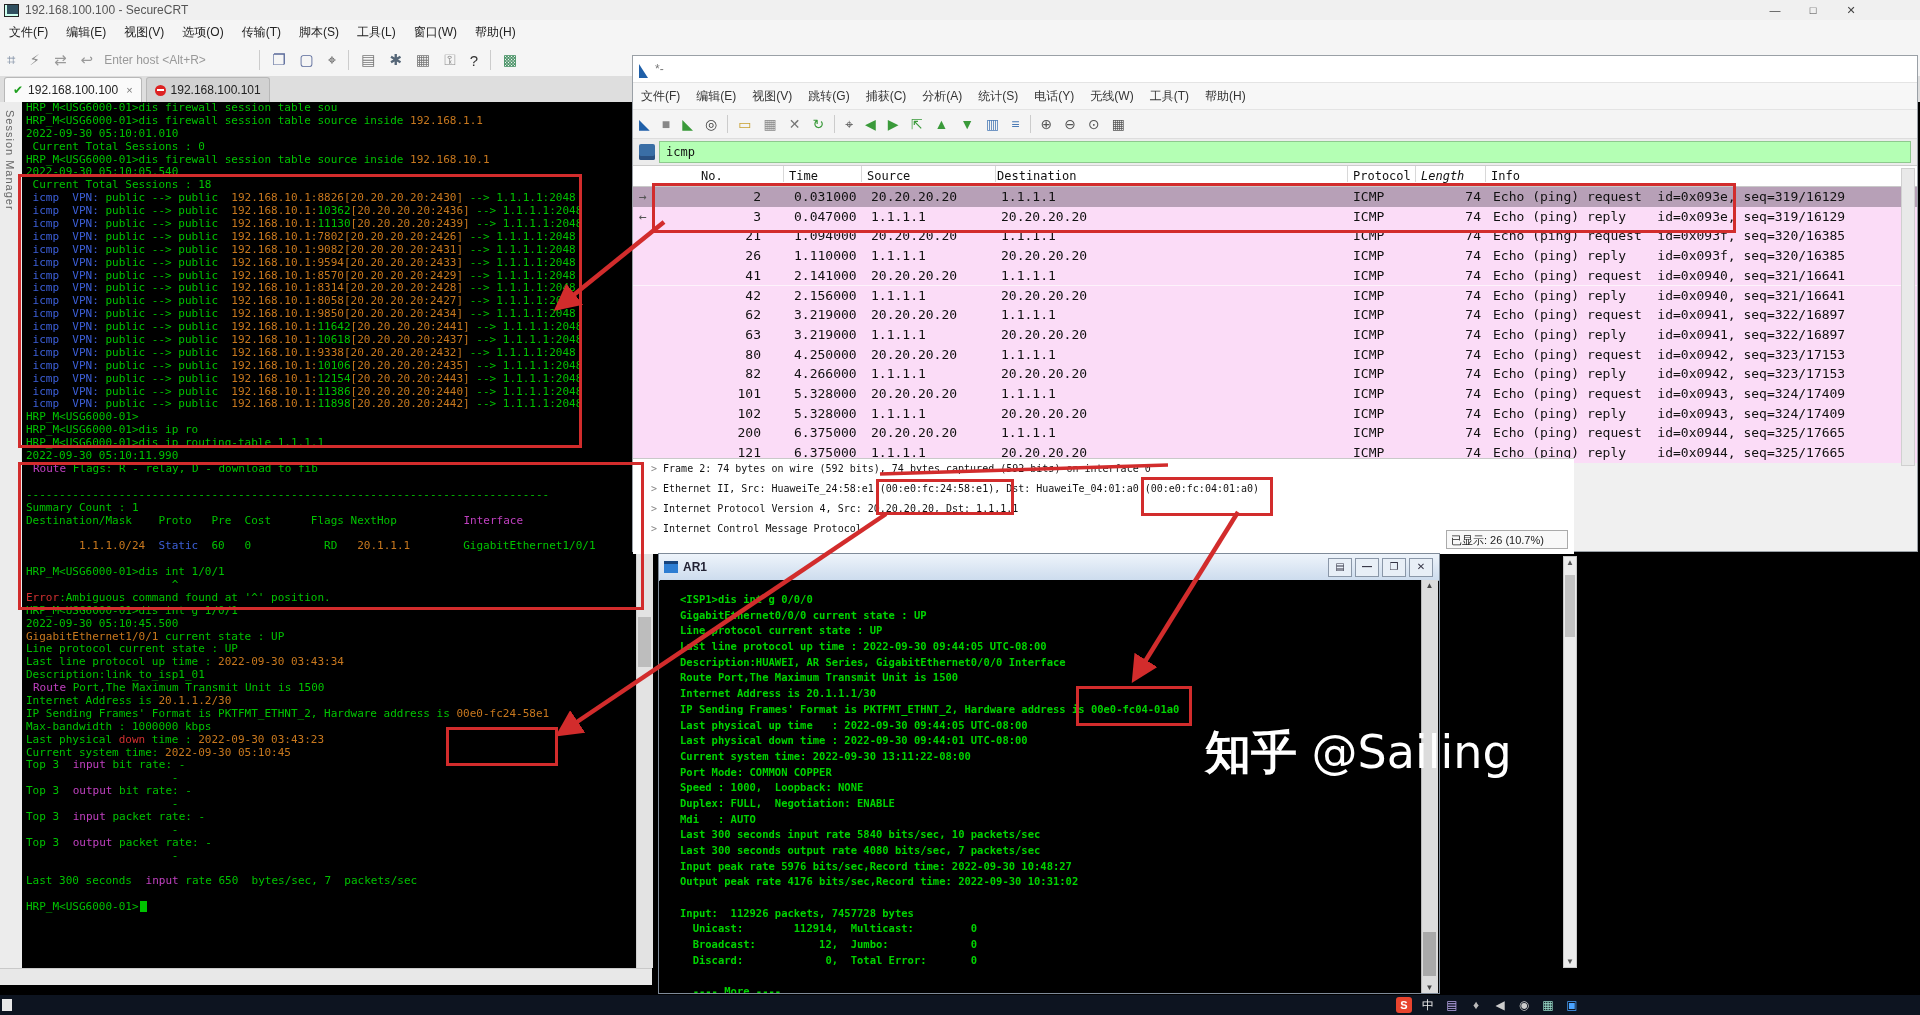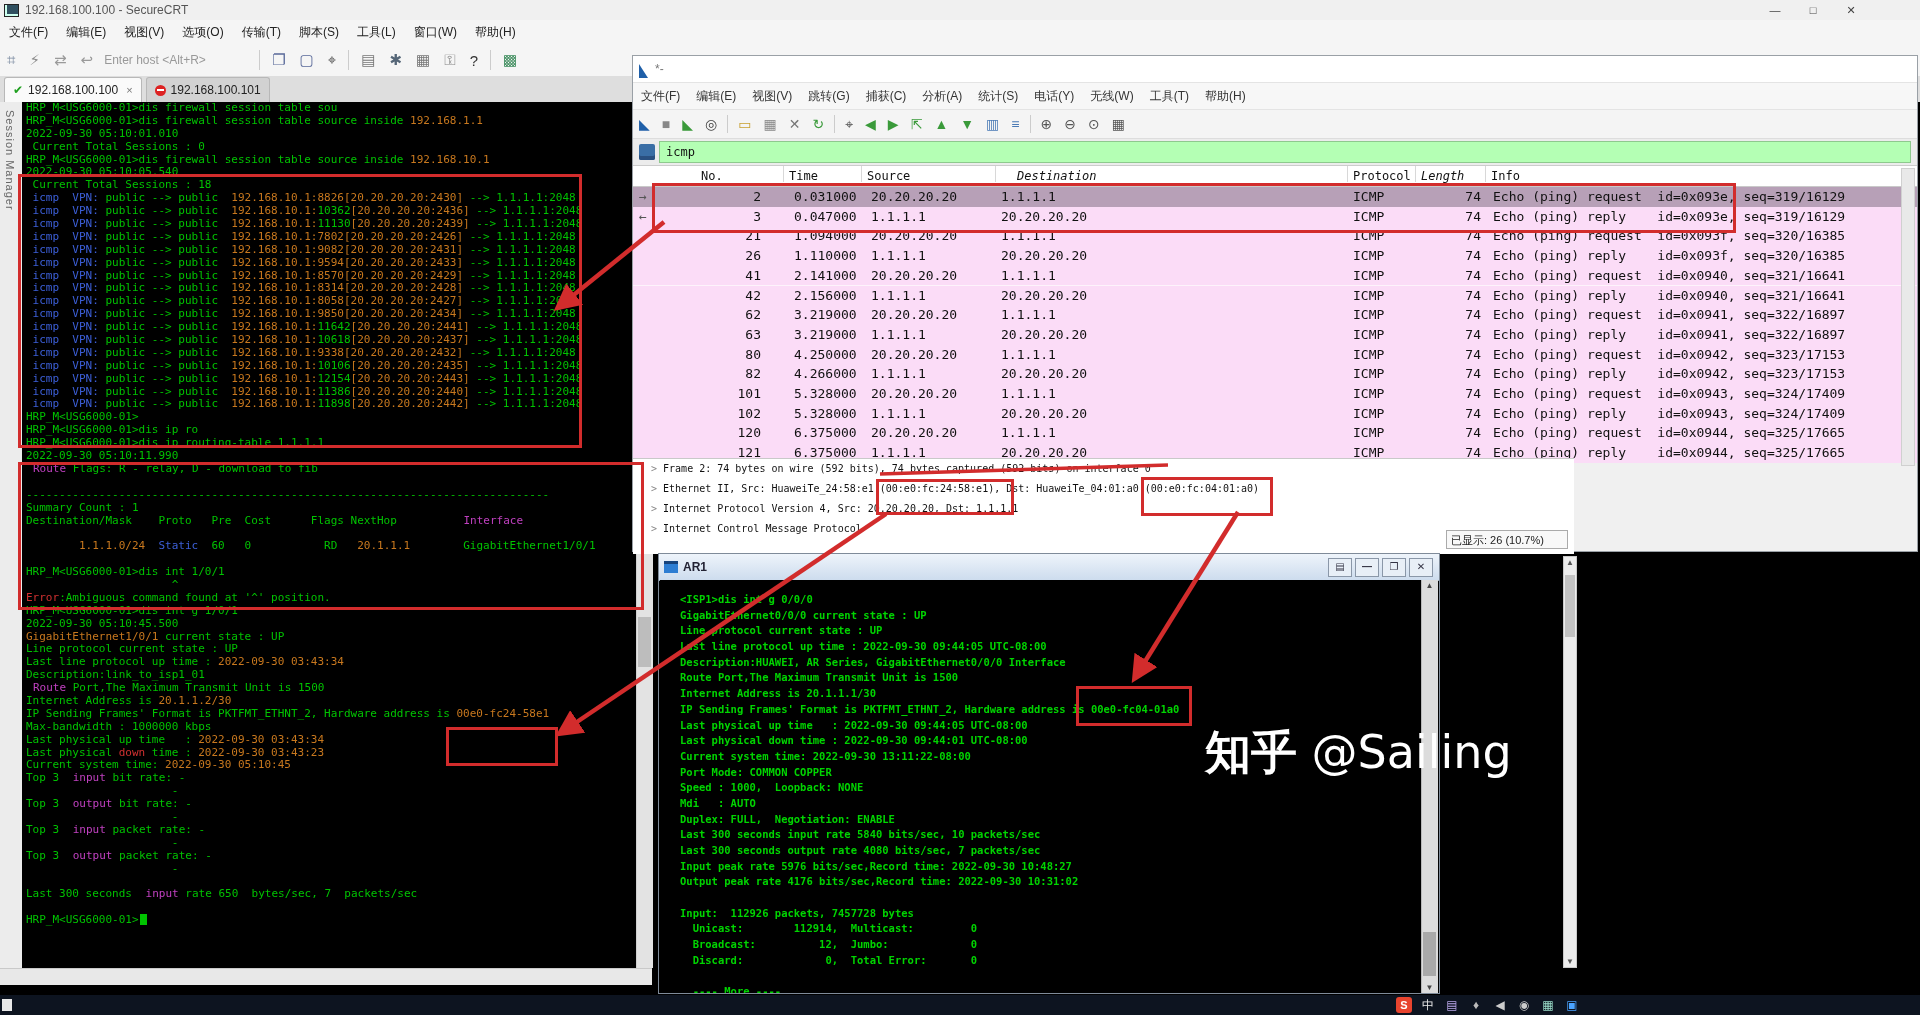--- a/index.html
+++ b/index.html
@@ -69,21 +69,21 @@
   .pkt.sel{background:#b7a0b7;}
   .pkt span{position:absolute;white-space:pre;}
   .p-gut{left:6px;color:#555;}
   .p-no{left:8px;width:120px;text-align:right;}
   .p-time{left:161px;}
   .p-src{left:238px;}
   .p-dst{left:368px;}
   .p-proto{left:720px;}
   .p-len{left:776px;width:72px;text-align:right;}
   .p-info{left:860px;}
-  .h-no{left:68px;} .h-time{left:156px;} .h-src{left:234px;} .h-dst{left:384px;font-style:italic;}
+  .h-no{left:68px;} .h-time{left:156px;} .h-src{left:234px;} .h-dst{left:364px;}
   .h-proto{left:720px;} .h-len{left:788px;font-style:italic;} .h-info{left:858px;}
   .hsep{position:absolute;top:2px;width:1px;height:16px;background:#d8d8d8;}
   #ws-listscroll{position:absolute;right:2px;top:112px;width:12px;height:296px;background:#e9e9e9;
     border:1px solid #d0d0d0;}
   #ws-detail{position:absolute;left:0;top:402px;width:941px;height:95px;background:#fff;
     border-top:1px solid #c9c9c9;}
   #ws-detail .dl{white-space:pre;font:10px/20px "DejaVu Sans Mono",monospace;color:#111;padding-left:18px;}
   #ws-detail .dl .chev{color:#888;}
 
   
@@ -227,21 +227,20 @@
         <div class="tl"><span class="t-g">HRP_M&lt;USG6000-01&gt;dis int g 1/0/1</span></div>
         <div class="tl"><span class="t-g">2022-09-30 05:10:45.500</span></div>
         <div class="tl"><span class="t-o">GigabitEthernet1/0/1</span><span class="t-g"> current state : UP</span></div>
         <div class="tl"><span class="t-g">Line protocol current state : UP</span></div>
         <div class="tl"><span class="t-g">Last line protocol up time : </span><span class="t-o">2022-09-30 03:43:34</span></div>
         <div class="tl"><span class="t-g">Description:link_to_isp1_01</span></div>
         <div class="tl"><span class="t-m">Route</span><span class="t-g"> Port,The Maximum Transmit Unit is 1500</span></div>
         <div class="tl"><span class="t-g">Internet Address is </span><span class="t-o">20.1.1.2/30</span></div>
         <div class="tl"><span class="t-g">IP Sending Frames' Format is PKTFMT_ETHNT_2, Hardware address is </span><span class="t-o">00e0-fc24-58e1</span></div>
         <div class="tl"><span class="t-g">Max-bandwidth : 1000000 kbps</span></div>
-        <div class="tl"><span class="t-g">Last physical up time   : </span><span class="t-o">2022-09-30 03:43:34</span></div>
         <div class="tl"><span class="t-g">Last physical </span><span class="t-r">down</span><span class="t-g"> time : </span><span class="t-o">2022-09-30 03:43:23</span></div>
         <div class="tl"><span class="t-g">Current system time: </span><span class="t-o">2022-09-30 05:10:45</span></div>
         <div class="tl"><span class="t-g">Top 3 </span><span class="t-m">input</span><span class="t-g"> bit rate: -</span></div>
         <div class="tl"><span class="t-g">                      -</span></div>
         <div class="tl"><span class="t-g">Top 3 </span><span class="t-m">output</span><span class="t-g"> bit rate: -</span></div>
         <div class="tl"><span class="t-g">                      -</span></div>
         <div class="tl"><span class="t-g">Top 3 </span><span class="t-m">input</span><span class="t-g"> packet rate: -</span></div>
         <div class="tl"><span class="t-g">                      -</span></div>
         <div class="tl"><span class="t-g">Top 3 </span><span class="t-m">output</span><span class="t-g"> packet rate: -</span></div>
         <div class="tl"><span class="t-g">                      -</span></div>
@@ -423,21 +422,21 @@
         <div class="pkt" style="top: 216.7px;">
           <span class="p-no">102</span>
           <span class="p-time">5.328000</span>
           <span class="p-src">1.1.1.1</span>
           <span class="p-dst">20.20.20.20</span>
           <span class="p-proto">ICMP</span>
           <span class="p-len">74</span>
           <span class="p-info">Echo (ping) reply    id=0x0943, seq=324/17409</span>
         </div>
         <div class="pkt" style="top: 236.4px;">
-          <span class="p-no">120</span>
+          <span class="p-no">200</span>
           <span class="p-time">6.375000</span>
           <span class="p-src">20.20.20.20</span>
           <span class="p-dst">1.1.1.1</span>
           <span class="p-proto">ICMP</span>
           <span class="p-len">74</span>
           <span class="p-info">Echo (ping) request  id=0x0944, seq=325/17665</span>
         </div>
         <div class="pkt" style="top: 256.1px;">
           <span class="p-no">121</span>
           <span class="p-time">6.375000</span>
@@ -482,22 +481,22 @@
         <div class="al">Last line protocol up time : 2022-09-30 09:44:05 UTC-08:00</div>
         <div class="al">Description:HUAWEI, AR Series, GigabitEthernet0/0/0 Interface</div>
         <div class="al">Route Port,The Maximum Transmit Unit is 1500</div>
         <div class="al">Internet Address is 20.1.1.1/30</div>
         <div class="al">IP Sending Frames' Format is PKTFMT_ETHNT_2, Hardware address is 00e0-fc04-01a0</div>
         <div class="al">Last physical up time   : 2022-09-30 09:44:05 UTC-08:00</div>
         <div class="al">Last physical down time : 2022-09-30 09:44:01 UTC-08:00</div>
         <div class="al">Current system time: 2022-09-30 13:11:22-08:00</div>
         <div class="al">Port Mode: COMMON COPPER</div>
         <div class="al">Speed : 1000,  Loopback: NONE</div>
+        <div class="al">Duplex: FULL,  Negotiation: ENABLE</div>
         <div class="al">Mdi   : AUTO</div>
-        <div class="al">Duplex: FULL,  Negotiation: ENABLE</div>
         <div class="al">Last 300 seconds input rate 5840 bits/sec, 10 packets/sec</div>
         <div class="al">Last 300 seconds output rate 4080 bits/sec, 7 packets/sec</div>
         <div class="al">Input peak rate 5976 bits/sec,Record time: 2022-09-30 10:48:27</div>
         <div class="al">Output peak rate 4176 bits/sec,Record time: 2022-09-30 10:31:02</div>
         <div class="al"> </div>
         <div class="al">Input:  112926 packets, 7457728 bytes</div>
         <div class="al">  Unicast:        112914,  Multicast:         0</div>
         <div class="al">  Broadcast:          12,  Jumbo:             0</div>
         <div class="al">  Discard:             0,  Total Error:       0</div>
         <div class="al"> </div>

